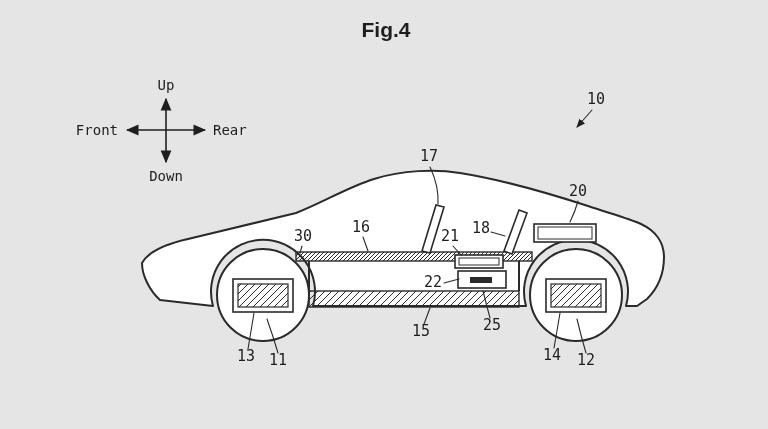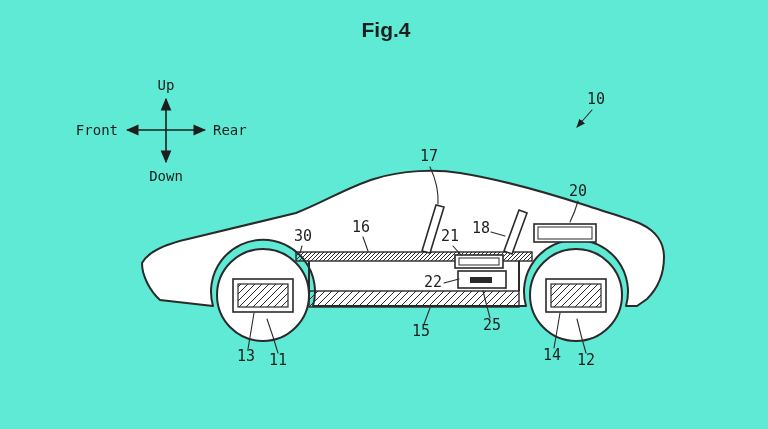--- a/index.html
+++ b/index.html
@@ -4,21 +4,21 @@
 <style>
   html, body {
     margin: 0;
     padding: 0;
     background: #ffffff;
   }
   .canvas {
     position: relative;
     width: 768px;
     height: 429px;
-    background: #5eead4;
+    background: #e5e5e5;
     overflow: hidden;
     font-family: "Liberation Sans", sans-serif;
     text-align: right;
   }
   svg { display: block; }
   .fig-title {
     font-family: "Liberation Sans", sans-serif;
     font-size: 21px;
     font-weight: 700;
     fill: #1e1e1e;

